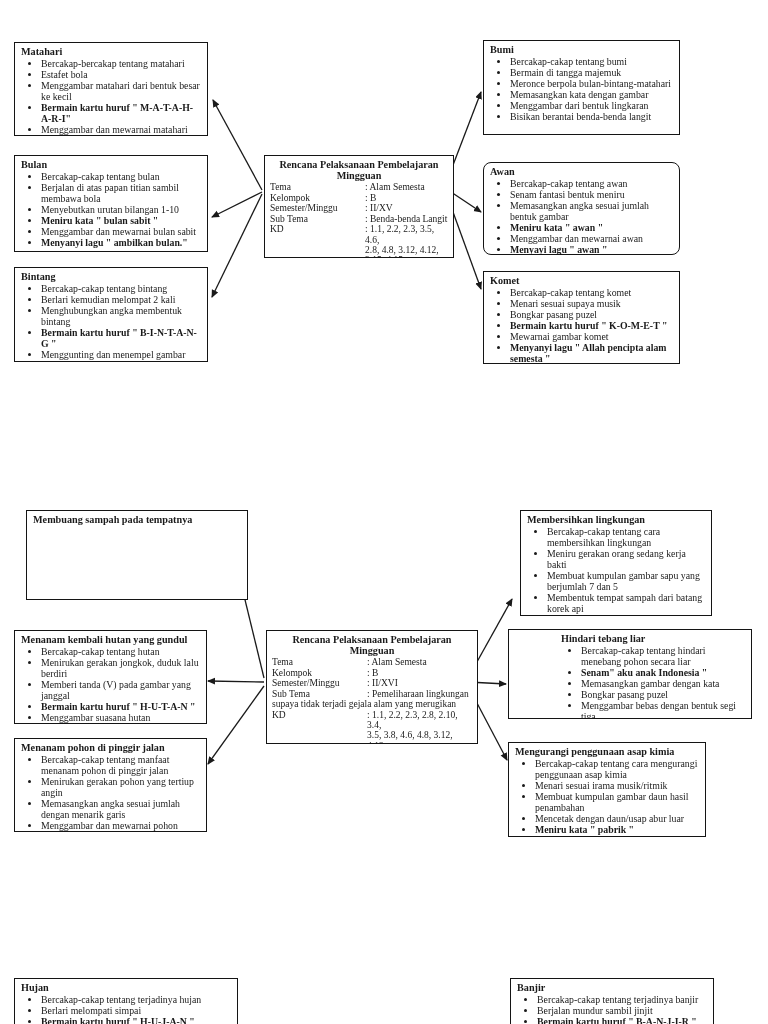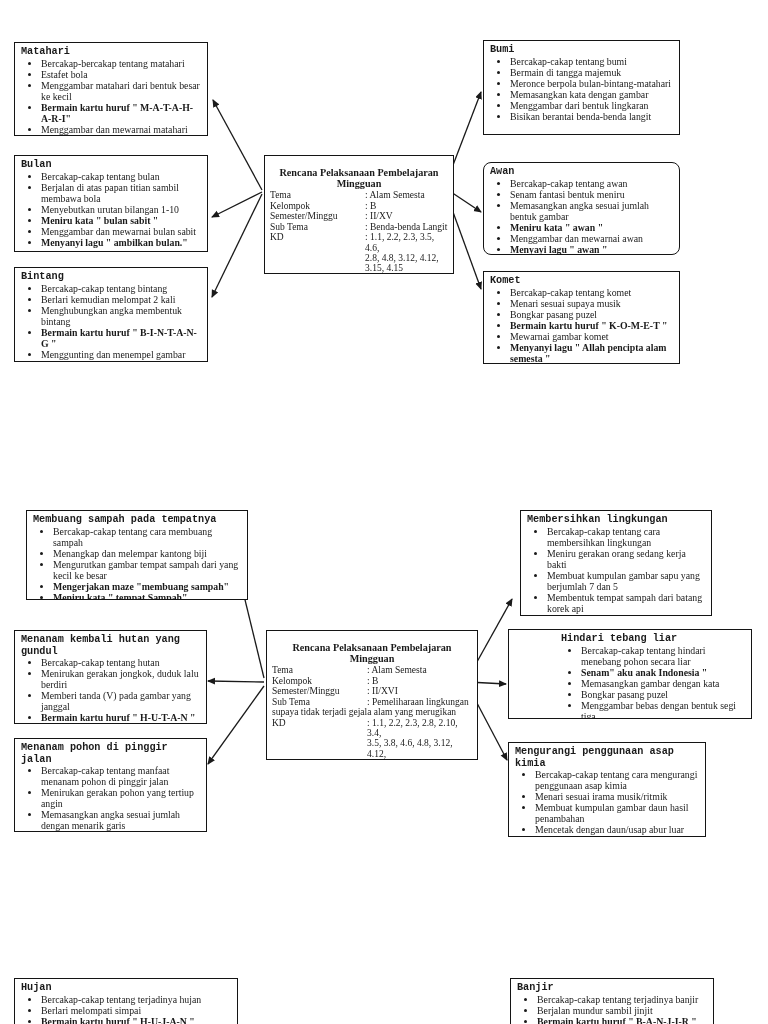--- a/index.html
+++ b/index.html
@@ -5,26 +5,26 @@
   html,body{margin:0;padding:0;}
   body{
     width:768px;height:1024px;position:relative;overflow:hidden;
     background:#ffffff;font-family:"Liberation Serif","DejaVu Serif",serif;color:#1a1a1a;
   }
   .arrows{position:absolute;left:0;top:0;pointer-events:none;}
   .box{
     position:absolute;border:1.5px solid #141414;background:#ffffff;
     overflow:hidden;font-size:9.8px;line-height:1.13;
   }
-  .box-title{font-weight:bold;padding:3px 5px 0 6px;font-size:10.2px;font-family:Liberation Mono, monospace;}
+  .box-title{font-weight:bold;padding:3px 5px 0 6px;font-size:10.2px;}
   ul.bullets{margin:0;padding:0 4px 0 26px;list-style-type:disc;}
   ul.bullets li{margin:0;padding:0;}
   ul.bullets li.b{font-weight:bold;}
   
-  .center-box{font-size:9.5px;line-height:1.1;padding:12px 5px;}
+  .center-box{font-size:9.5px;line-height:1.1;padding:4px 5px;}
   .center-title{font-weight:bold;text-align:center;white-space:pre-line;font-size:10.2px;line-height:1.05;margin-bottom:1px;}
   .frow{display:flex;}
   .flabel{width:95px;flex:0 0 95px;}
   .fvalue{white-space:pre-line;flex:1;}
   .fover{white-space:normal;}
   
   .pos-matahari{left:14px;top:42px;width:192px;height:92px;}
   .pos-bulan{left:14px;top:155px;width:192px;height:95px;}
   .pos-bintang{left:14px;top:267px;width:192px;height:93px;}
   .pos-center1{left:264px;top:155px;width:178px;height:93px;}
@@ -159,27 +159,20 @@
       <li>Menari sesuai supaya musik</li>
       <li>Bongkar pasang puzel</li>
       <li class="b">Bermain kartu huruf " K-O-M-E-T "</li>
       <li>Mewarnai gambar komet</li>
       <li class="b">Menyanyi lagu " Allah pencipta alam semesta "</li>
     </ul>
 </div>
 
 <div class="box pos-sampah">
   <div class="box-title">Membuang sampah pada tempatnya</div>
-  <ul class="bullets">
-      <li>Bercakap-cakap tentang cara membuang sampah</li>
-      <li>Menangkap dan melempar kantong biji</li>
-      <li>Mengurutkan gambar tempat sampah dari yang kecil ke besar</li>
-      <li class="b">Mengerjakan maze "membuang sampah"</li>
-      <li class="b">Meniru kata " tempat Sampah"</li>
-    </ul>
 </div>
 <div class="box pos-hutan">
   <div class="box-title">Menanam kembali hutan yang gundul</div>
   <ul class="bullets">
       <li>Bercakap-cakap tentang hutan</li>
       <li>Menirukan gerakan jongkok, duduk lalu berdiri</li>
       <li>Memberi tanda (V) pada gambar yang janggal</li>
       <li class="b">Bermain kartu huruf " H-U-T-A-N "</li>
       <li>Menggambar suasana hutan</li>
       <li>Bisikan berantai nama-nama tanaman</li>

